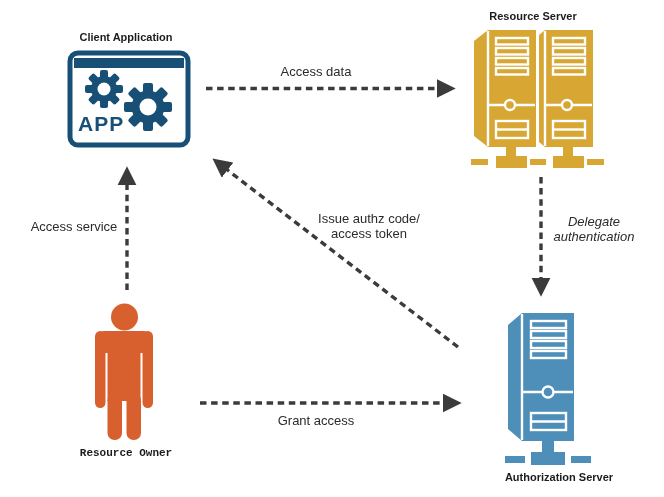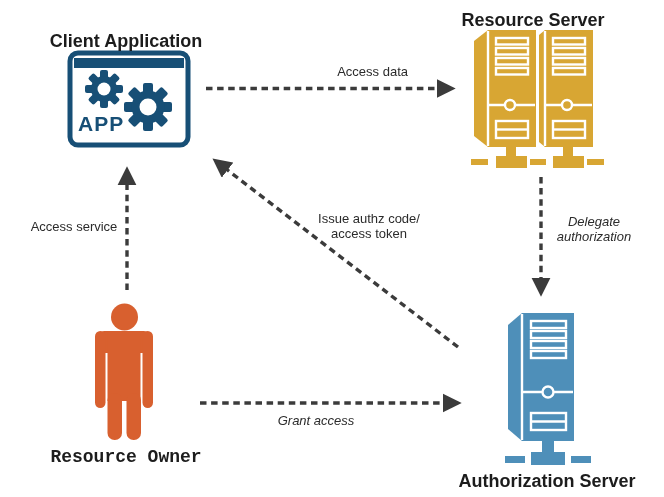--- a/index.html
+++ b/index.html
@@ -7,21 +7,21 @@
     position:relative;
     width:664px;height:497px;
     background:#fff;
     font-family:"Liberation Sans", sans-serif;
     overflow:hidden;
   }
   .canvas svg{position:absolute;left:0;top:0;}
   .node-label{
     position:absolute;
     font-weight:bold;
-    font-size:18px;
+    font-size:11px;
     color:var(--label-black);
     text-align:center;
     white-space:nowrap;
   }
   .flow-label{
     position:absolute;
     font-size:13px;
     color:#2b2b2b;
     text-align:center;
     line-height:1.18;
@@ -155,28 +155,28 @@
       <rect x="95" y="331" width="10.5" height="77" rx="5.25"></rect>
       <rect x="142.5" y="331" width="10.5" height="77" rx="5.25"></rect>
       <rect x="107.5" y="331" width="33" height="70"></rect>
       <rect x="107.5" y="393" width="14.5" height="47" rx="7"></rect>
       <rect x="126.5" y="393" width="14.5" height="47" rx="7"></rect>
     </g>
   </svg>
 
   <div class="node-label" style="left:46px;top:31px;width:160px;">Client Application</div>
   <div class="node-label" style="left:453px;top:10px;width:160px;">Resource Server</div>
-  <div class="node-label" style="left:457px;top:471px;width:180px;">Authorization Server</div>
+  <div class="node-label" style="left:469px;top:471px;width:180px;">Authorization Server</div>
   <div class="node-label" style="left:46px;top:447px;width:160px;font-family:Liberation Mono, monospace;">Resource Owner</div>
 
-  <div class="flow-label" style="left:288px;top:64px;width:120px;text-align:right;">Access data</div>
+  <div class="flow-label" style="left:256px;top:64px;width:120px;">Access data</div>
   <div class="flow-label" style="left:14px;top:219px;width:120px;">Access service</div>
   <div class="flow-label" style="left:309px;top:211px;width:120px;">
     <div>Issue authz code/</div>
     <div>access token</div>
   </div>
   <div class="flow-label" style="left:544px;top:214px;width:100px;font-style:italic;">
     <div>Delegate</div>
-    <div>authorization</div>
+    <div>authentication</div>
   </div>
-  <div class="flow-label" style="left:256px;top:413px;width:120px;font-style:italic;">Grant access</div>
+  <div class="flow-label" style="left:256px;top:413px;width:120px;">Grant access</div>
 
 </div>
 
 </body></html>

